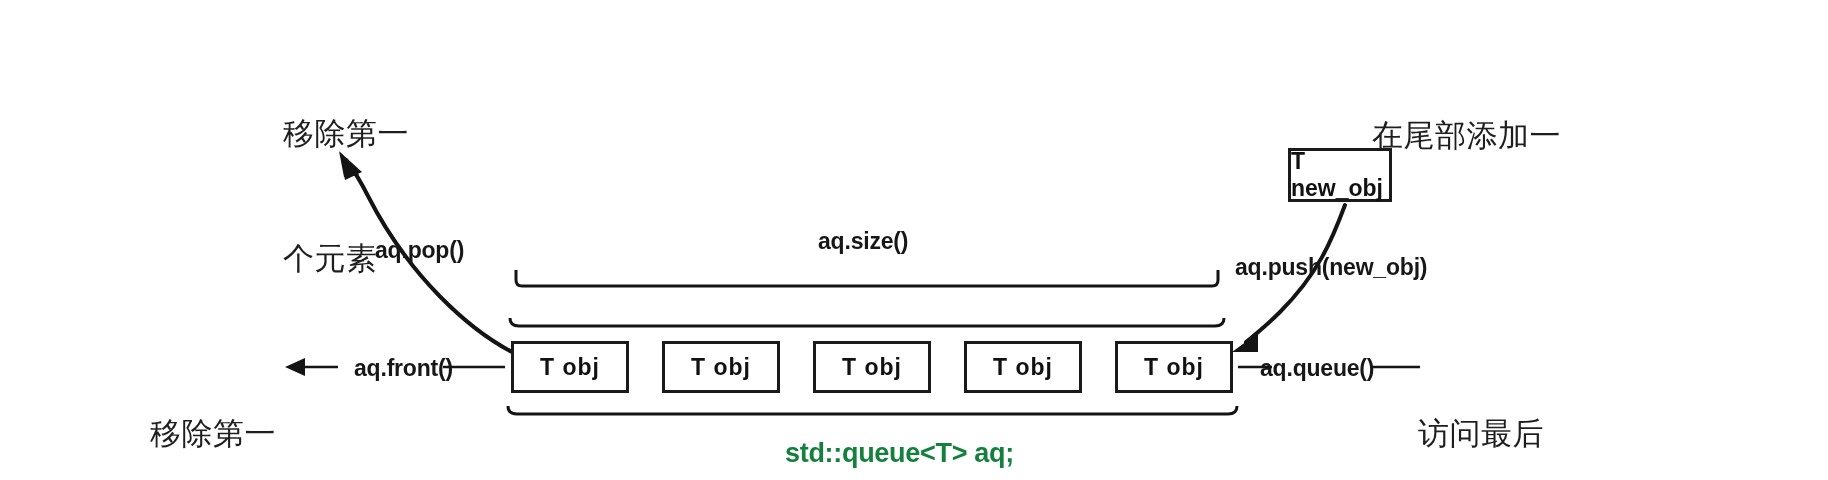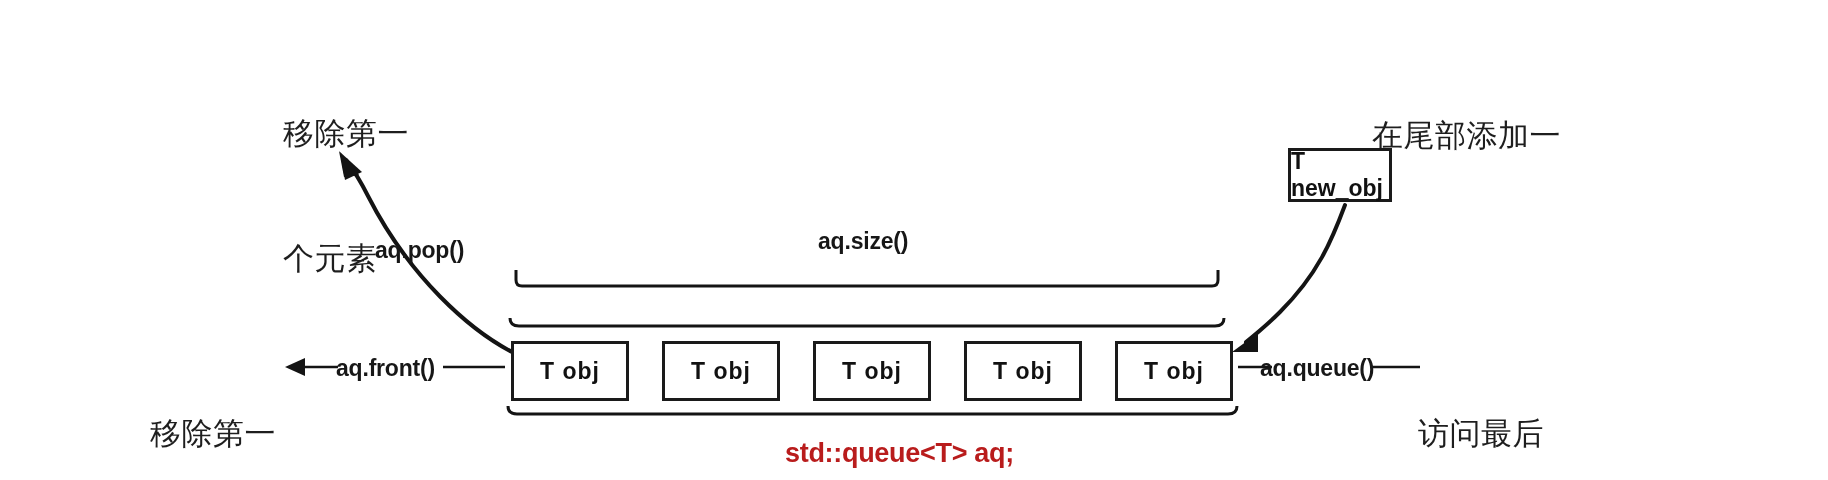--- a/index.html
+++ b/index.html
@@ -38,29 +38,29 @@
     font-weight: 600;
     color: #171717;
     white-space: nowrap;
     letter-spacing: -0.2px;
   }
 
   .caption {
     font-family: "Liberation Sans", "DejaVu Sans", sans-serif;
     font-size: 27px;
     font-weight: 700;
-    color: #b91c1c;
+    color: #15803d;
     white-space: nowrap;
     letter-spacing: -0.3px;
   }
 
   
   .elem-box {
     width: 118px;
-    height: 60px;
+    height: 52px;
     border: 3px solid #1a1a1a;
     background: #ffffff;
     display: flex;
     align-items: center;
     justify-content: center;
     box-sizing: border-box;
   }
   .elem-box .elem-text {
     font-family: "Liberation Sans", "DejaVu Sans", sans-serif;
     font-size: 23px;
@@ -171,22 +171,23 @@
 
   <div class="abs cjk-note" style="left:1418px; top:330px; text-align:left;">
     <div>访问最后</div>
     
   </div>
 
   <div class="abs code-label" style="left:375px; top:237px;">aq.pop()</div>
 
   <div class="abs code-label" style="left:818px; top:228px;">aq.size()</div>
 
-
-  <div class="abs code-label" style="left:336px; top:355px;text-align:center;">aq.front()</div>
+  <div class="abs code-label" style="left:1235px; top:254px;">aq.push(new_obj)</div>
+
+  <div class="abs code-label" style="left:354px; top:355px;text-align:center;">aq.front()</div>
 
   <div class="abs code-label" style="left:1260px; top:355px;">aq.queue()</div>
 
   <div class="abs newobj-box" style="left:1288px; top:148px;">
     <span class="elem-text">T new_obj</span>
   </div>
 
   <div class="abs elem-box" style="left:511px; top:341px;">
     <span class="elem-text">T obj</span>
   </div>

